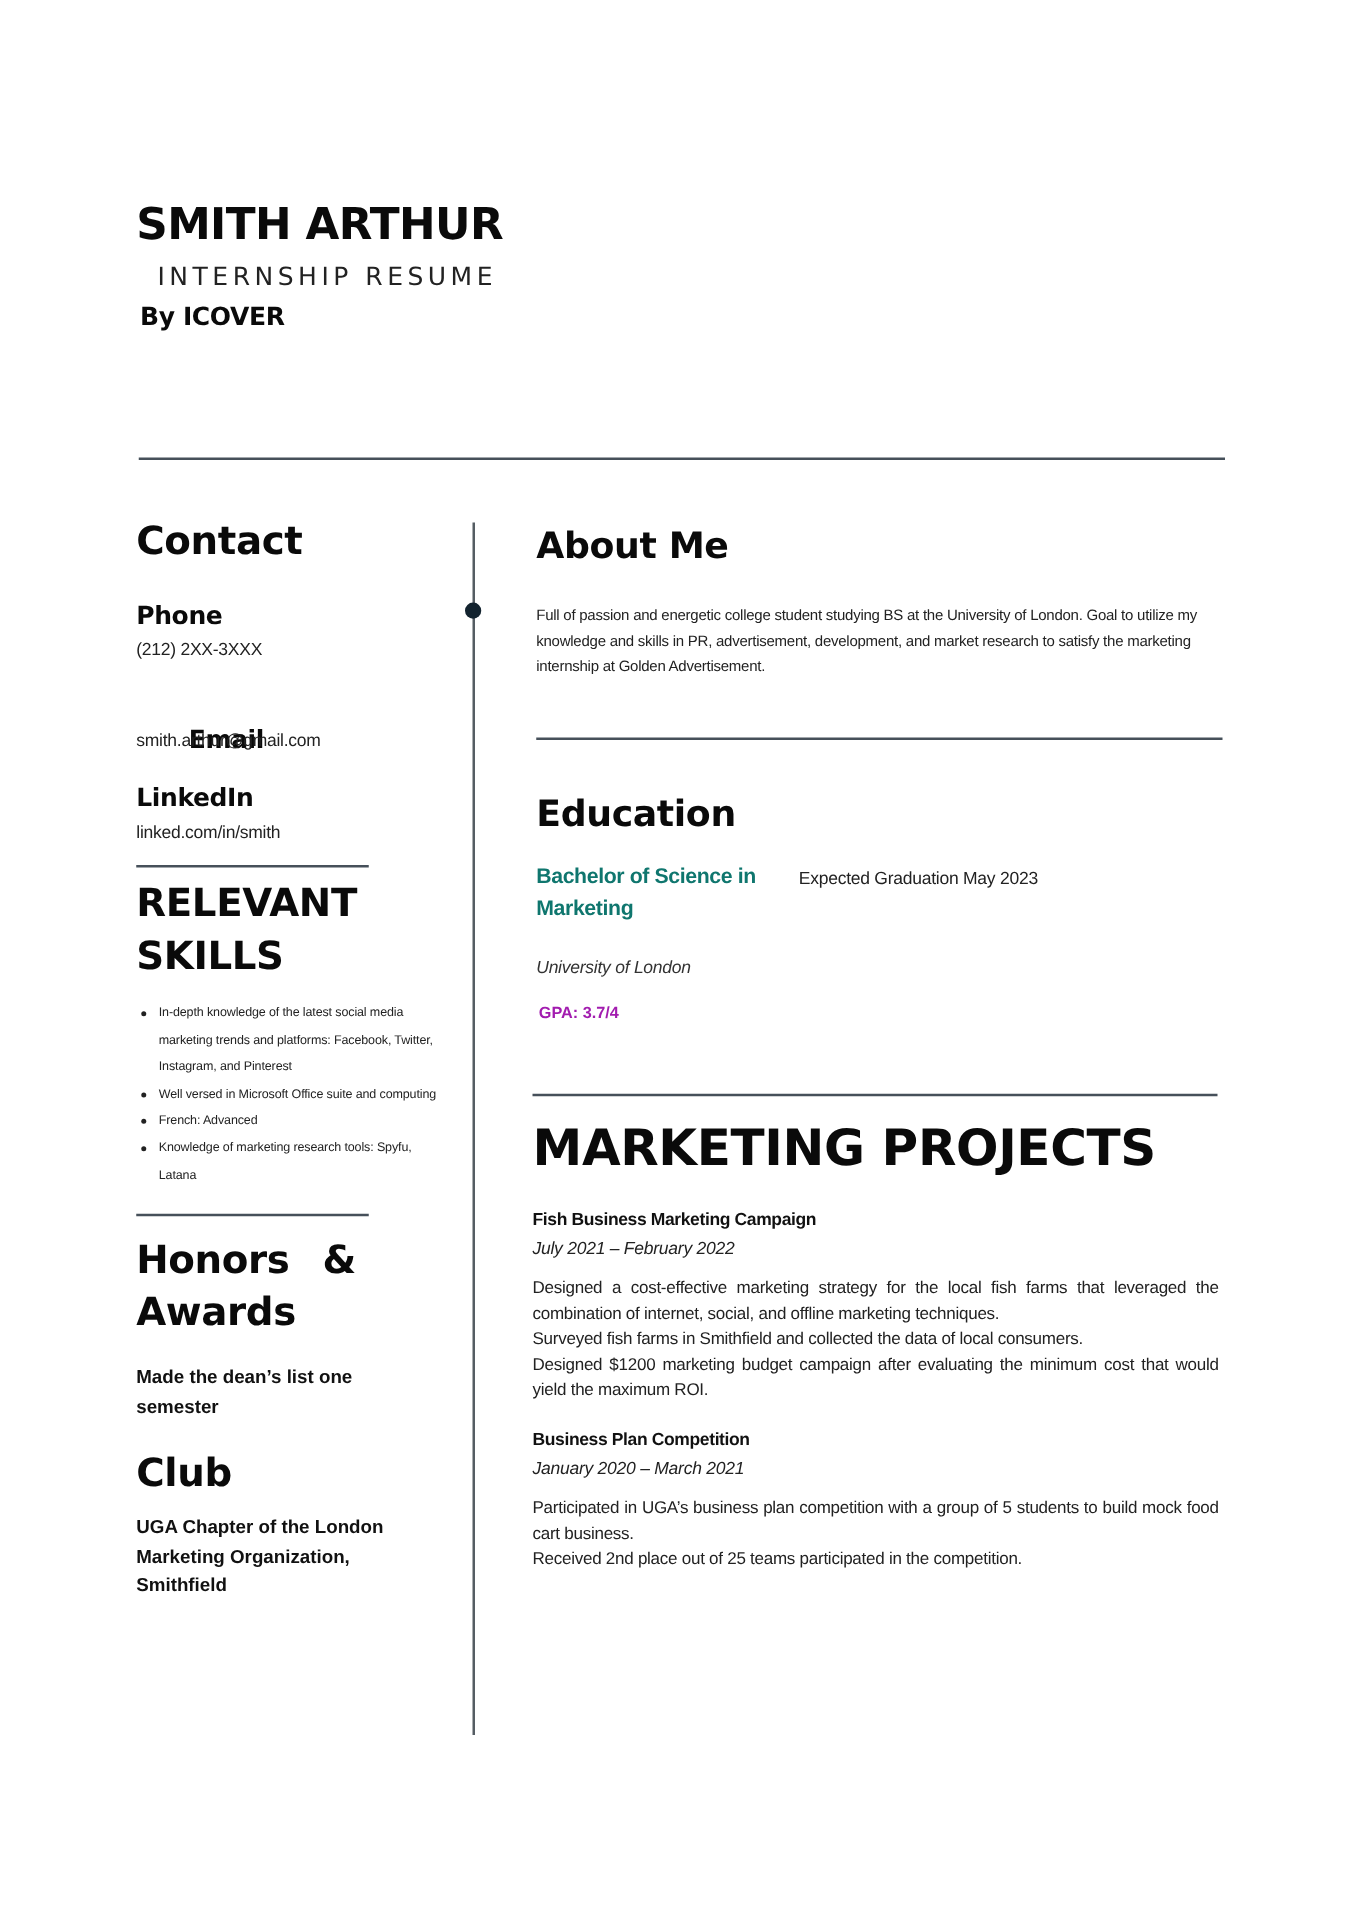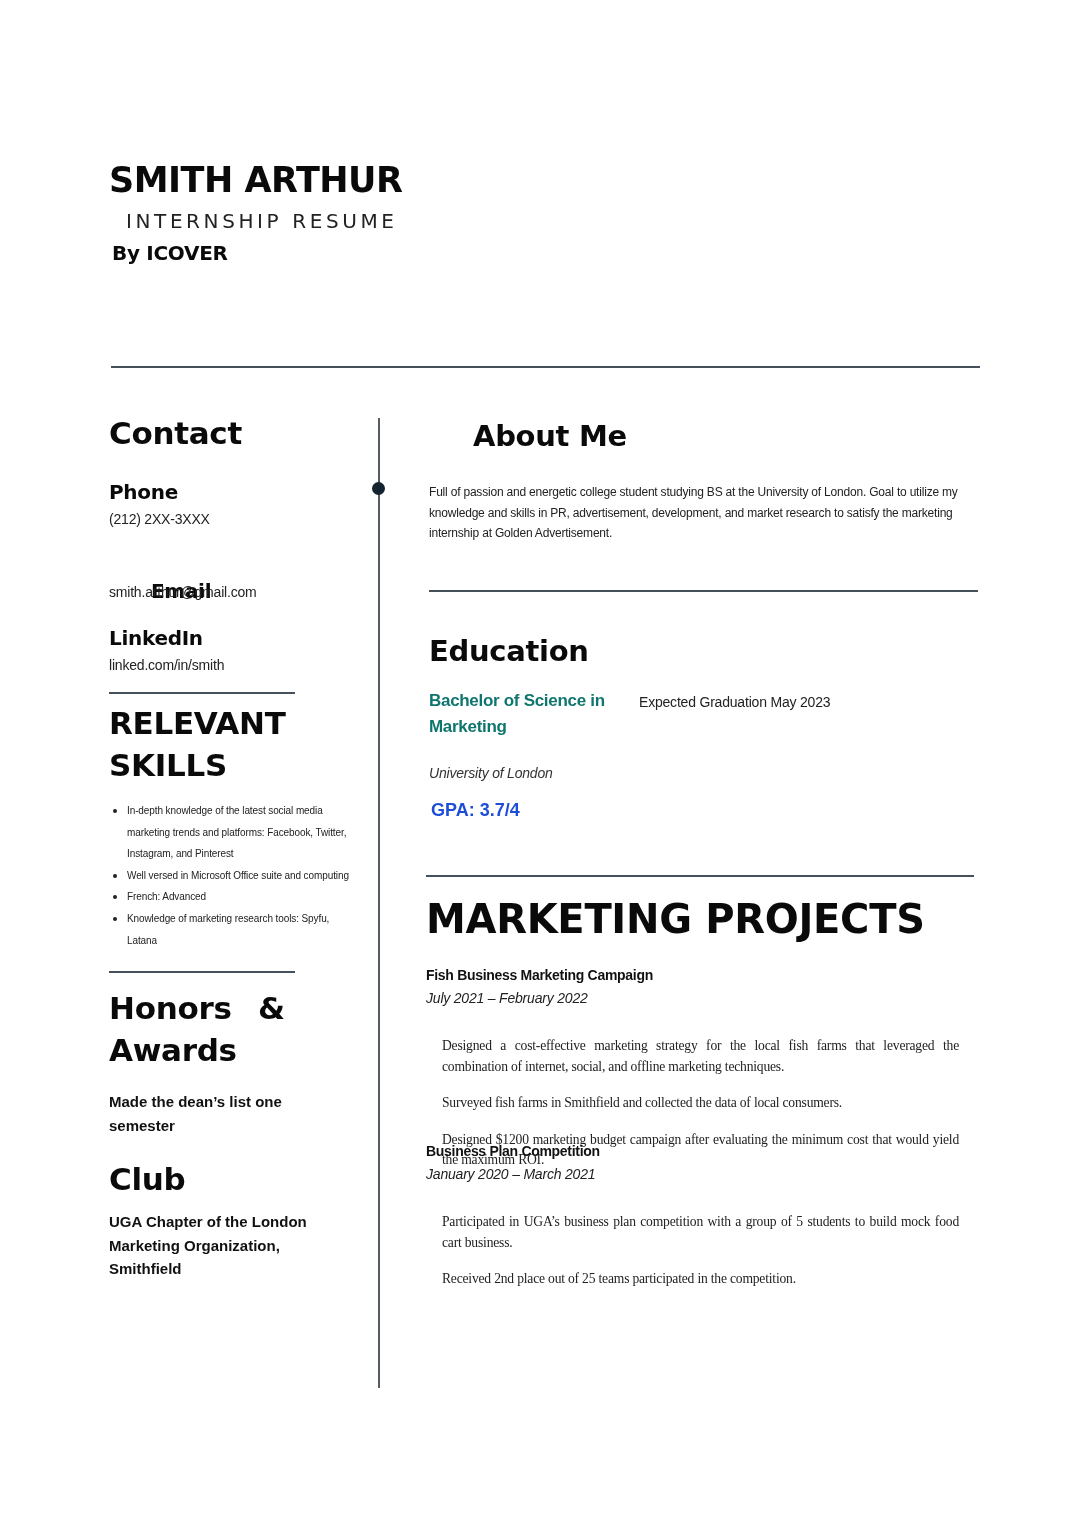--- a/index.html
+++ b/index.html
@@ -43,36 +43,36 @@
     #honors-title { left: 109px; top: 987px; width: 180px; line-height: 42px; }
     #honors-title .amp { position: absolute; left: 149px; top: 0; }
     #honors-text { left: 109px; top: 1090px; width: 200px; font-weight: bold; font-size: 15px; line-height: 24px; color: #111; }
 
     #club-title { left: 109px; top: 1158px; }
     #club-text { left: 109px; top: 1210px; width: 220px; font-weight: bold; font-size: 15px; line-height: 23.5px; color: #111; }
 
     
     .right-h1 { font-size: 29px; line-height: 40px; }
 
-    #about-title { left: 429px; top: 416px; margin-left: 44px; }
+    #about-title { left: 429px; top: 416px; }
     #about-text { left: 429px; top: 482px; width: 550px; font-size: 12px; line-height: 20.5px; color: #222; letter-spacing: -0.2px; }
     #rule-about { left: 429px; top: 590px; width: 549px; }
 
     #education-title { left: 429px; top: 631px; }
     #degree { left: 429px; top: 688px; width: 200px; font-weight: bold; font-size: 17px; line-height: 26px; color: #0f766e; letter-spacing: -0.3px; }
     #graduation { left: 639px; top: 693px; font-size: 14px; line-height: 18px; color: #222; letter-spacing: -0.2px; }
     #university { left: 429px; top: 764px; font-style: italic; font-size: 14px; line-height: 18px; color: #333; letter-spacing: -0.2px; }
-    #gpa { left: 431px; top: 801px; font-weight: bold; font-size: 18px; line-height: 18px; color: #1d4ed8; }
+    #gpa { left: 431px; top: 801px; font-weight: bold; font-size: 13px; line-height: 18px; color: #a21caf; }
     #rule-education { left: 426px; top: 875px; width: 548px; }
 
     #projects-title { left: 426px; top: 898px; font-size: 40px; line-height: 42px; }
     .proj-title { font-weight: bold; font-size: 14px; line-height: 18px; color: #111; letter-spacing: -0.3px; }
     .proj-dates { font-style: italic; font-size: 14px; line-height: 18px; color: #222; letter-spacing: -0.2px; }
     .proj-desc { width: 549px; font-size: 13.6px; line-height: 20.5px; color: #222; text-align: justify; letter-spacing: -0.2px; }
-    .proj-desc p { margin: 16px; font-family: Liberation Serif, serif; }
+    .proj-desc p { margin: 0; }
 
     #proj1-title { left: 426px; top: 966px; }
     #proj1-dates { left: 426px; top: 989px; }
     #proj1-desc { left: 426px; top: 1020px; }
     #proj2-title { left: 426px; top: 1142px; }
     #proj2-dates { left: 426px; top: 1165px; }
     #proj2-desc { left: 426px; top: 1196px; }
   </style>
 </head>
 <body>

